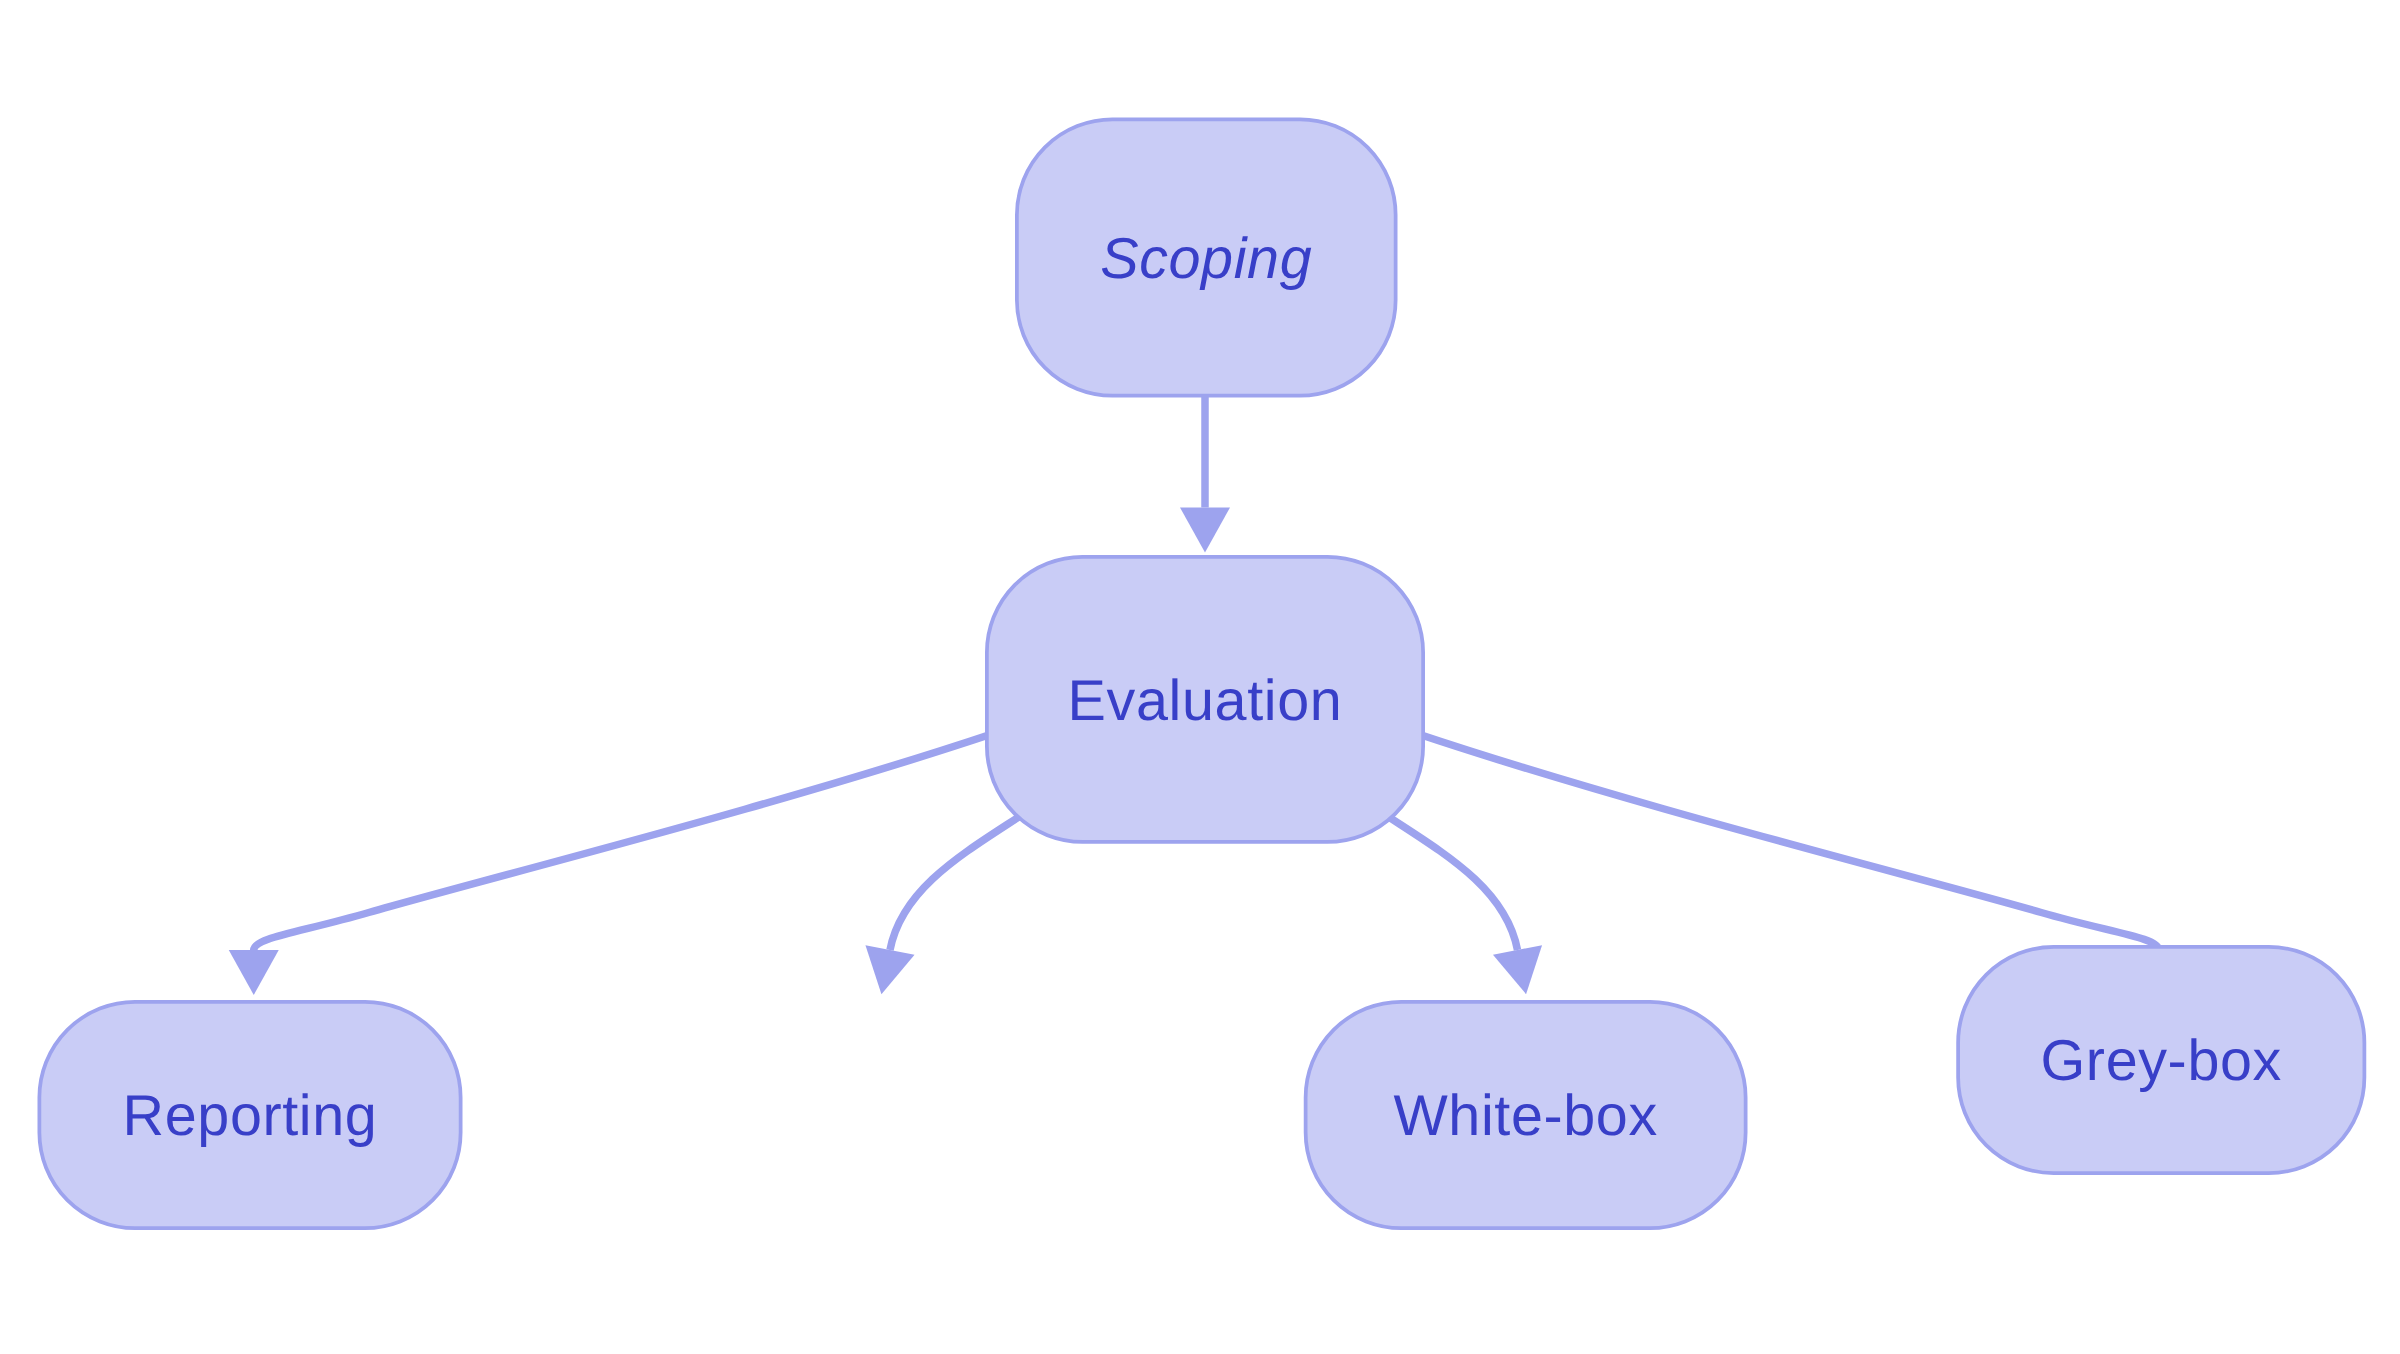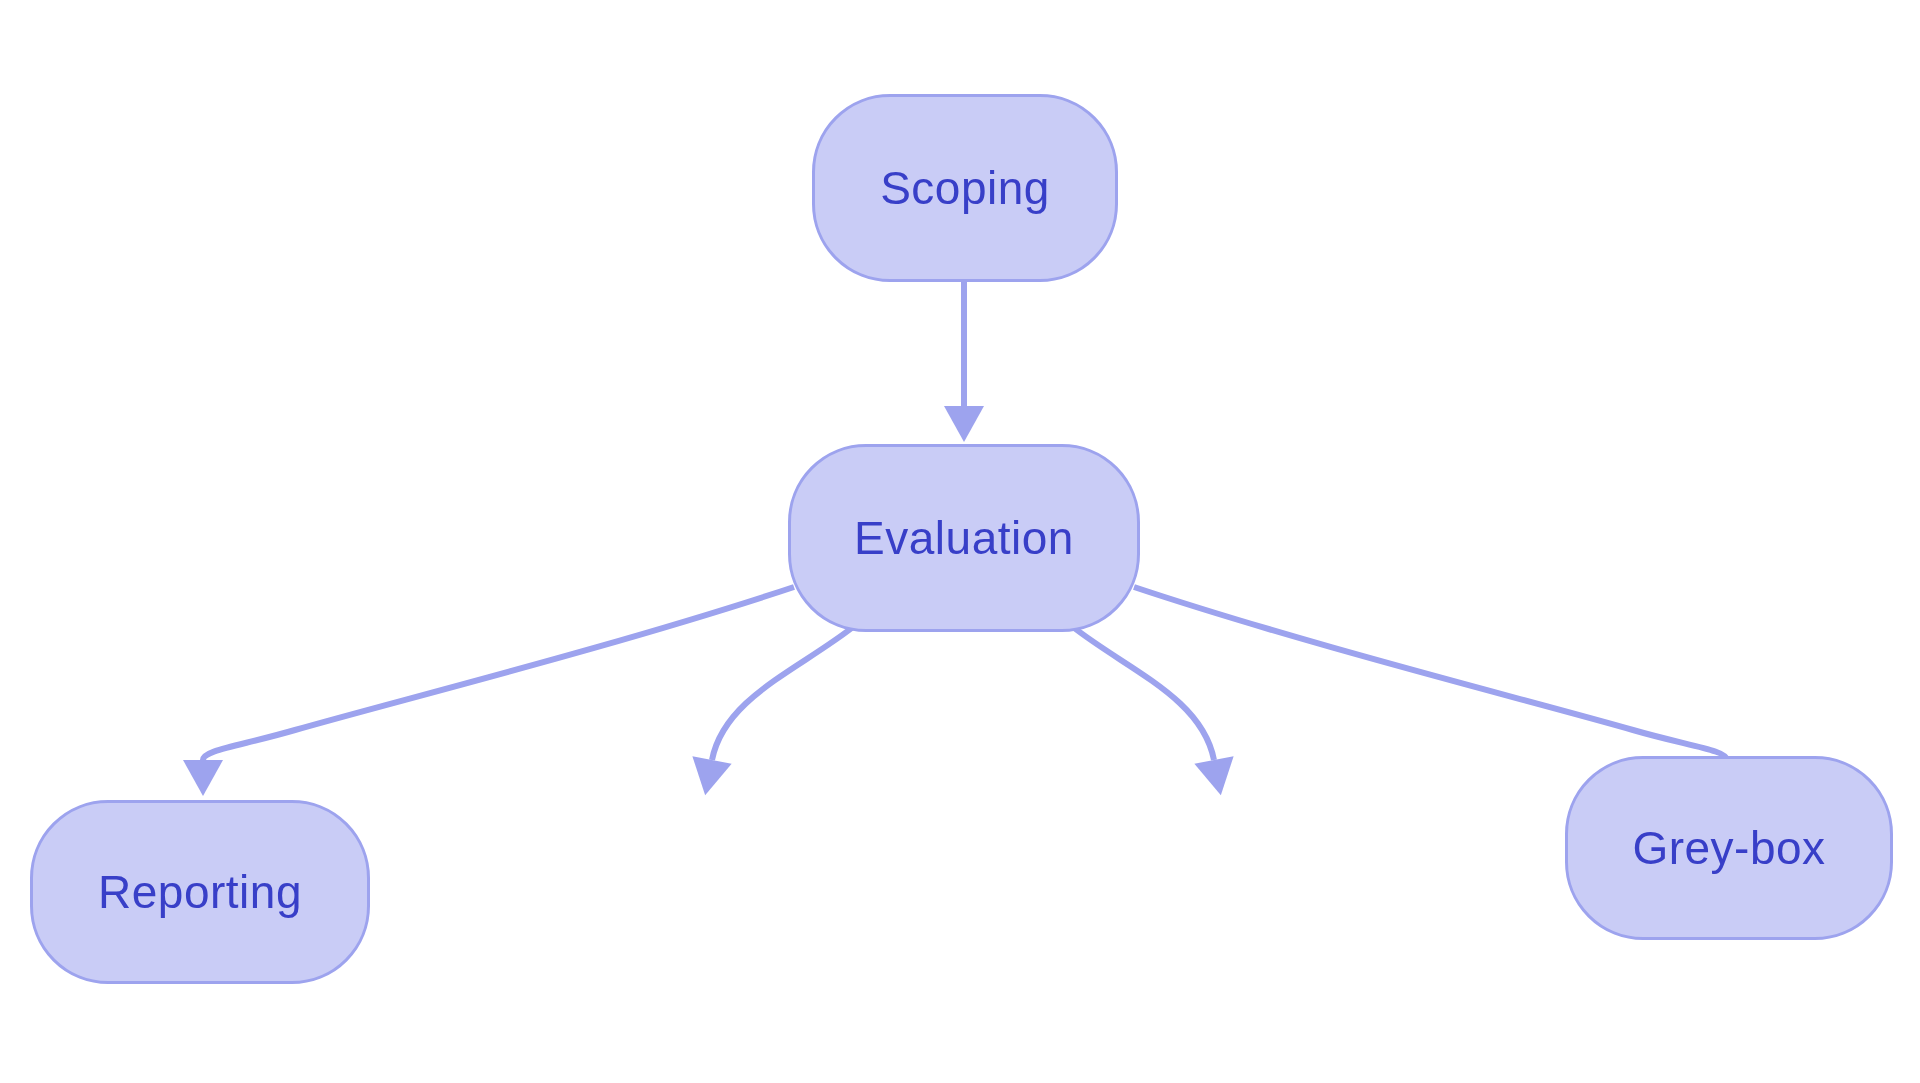--- a/index.html
+++ b/index.html
@@ -37,22 +37,22 @@
     align-items: center;
     justify-content: center;
     background: var(--node-fill);
     border: 3px solid var(--node-border);
     border-radius: 78px;
     color: var(--text);
     font-size: 46px;
     letter-spacing: 0.5px;
     text-align: center;
   }
-  .node-scoping    { left: 812px;  top: 94px;  width: 306px; height: 188px; }
-  .node-evaluation { left: 788px;  top: 444px; width: 352px; height: 188px; }
+  .node-scoping    { left: 812px;  top: 94px;  width: 306px; height: 224px; font-style: italic; }
+  .node-evaluation { left: 788px;  top: 444px; width: 352px; height: 231px; }
   .node-reporting  { left: 30px;   top: 800px; width: 340px; height: 184px; align-items: center; }
   .node-blackbox   { left: 533px;  top: 800px; width: 347px; height: 184px; }
   .node-whitebox   { left: 1043px; top: 800px; width: 355px; height: 184px; }
   .node-greybox    { left: 1565px; top: 756px; width: 328px; height: 184px; }
 </style>
 </head>
 <body>
 
 <div class="canvas">
 
@@ -80,18 +80,21 @@
 
   <div class="node node-evaluation">
     <span>Evaluation</span>
   </div>
 
   <div class="node node-reporting">
     <span>Reporting</span>
   </div>
 
 
+  <div class="node node-whitebox">
+    <span>White-box</span>
+  </div>
 
   <div class="node node-greybox">
     <span>Grey-box</span>
   </div>
 
 </div>
 
 </body></html>

